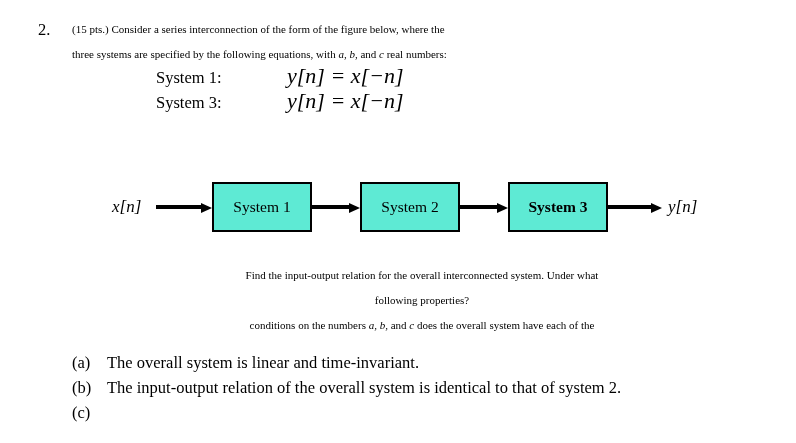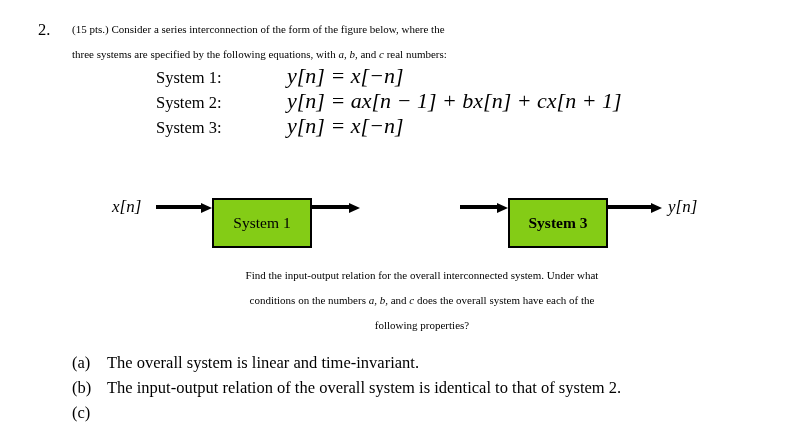--- a/index.html
+++ b/index.html
@@ -91,23 +91,22 @@
     line-height: 20px;
     white-space: nowrap;
   }
 
   .sys-box {
     position: absolute;
     top: 12px;
     width: 100px;
     height: 50px;
     border: 2px solid #000000;
-    background: #84cc16;
+    background: #5eead4;
     box-sizing: border-box;
-    margin-top: 16px;
   }
   .sys-box .sys-text {
     position: absolute;
     left: 0;
     right: 0;
     top: 50%;
     transform: translateY(-50%);
     text-align: center;
     font-size: 15.5px;
     white-space: nowrap;
@@ -185,24 +184,20 @@
       <span class="q-line"><span>three systems are specified by the following equations, with </span><em class="math">a</em><span>, </span><em class="math">b</em><span>, and </span><em class="math">c</em><span> real numbers:</span></span>
     </div>
   </div>
 
   <div class="equations">
     <div class="eq-row">
       <span class="eq-label">System 1:</span>
       <span class="eq-expr">y[n] = x[−n]</span>
     </div>
     <div class="eq-row">
-      <span class="eq-label">System 2:</span>
-      <span class="eq-expr">y[n] = ax[n − 1] + bx[n] + cx[n + 1]</span>
-    </div>
-    <div class="eq-row">
       <span class="eq-label">System 3:</span>
       <span class="eq-expr">y[n] = x[−n]</span>
     </div>
   </div>
 
   <div class="diagram">
 
     <span class="sig-label" style="left:112px; top:27px;">x[n]</span>
 
     <div class="arrow" style="left:156px; width:56px;">
@@ -212,42 +207,45 @@
 
     <div class="sys-box" style="left:212px;">
       <span class="sys-text">System 1</span>
     </div>
 
     <div class="arrow" style="left:312px; width:48px;">
       <span class="shaft" style="width:37px;"></span>
       <span class="head" style="left:37px;"></span>
     </div>
 
+    <div class="sys-box" style="left:360px;">
+      <span class="sys-text">System 2</span>
+    </div>
 
     <div class="arrow" style="left:460px; width:48px;">
       <span class="shaft" style="width:37px;"></span>
       <span class="head" style="left:37px;"></span>
     </div>
 
     <div class="sys-box" style="left:508px;font-weight:bold;">
       <span class="sys-text">System 3</span>
     </div>
 
     <div class="arrow" style="left:608px; width:54px;">
       <span class="shaft" style="width:43px;"></span>
       <span class="head" style="left:43px;"></span>
     </div>
 
     <span class="sig-label" style="left:668px; top:27px;">y[n]</span>
   </div>
 
   <div class="para">
     <span class="q-line">Find the input-output relation for the overall interconnected system. Under what</span>
+    <span class="q-line">following properties?</span>
     <span class="q-line"><span>conditions on the numbers </span><em class="math">a</em><span>, </span><em class="math">b</em><span>, and </span><em class="math">c</em><span> does the overall system have each of the</span></span>
-    <span class="q-line">following properties?</span>
   </div>
 
   <div class="choices">
     <div class="choice-row">
       <span class="choice-tag">(a)</span>
       <span class="choice-text">The overall system is linear and time-invariant.</span>
     </div>
     <div class="choice-row">
       <span class="choice-tag">(b)</span>
       <span class="choice-text">The input-output relation of the overall system is identical to that of system 2.</span>

